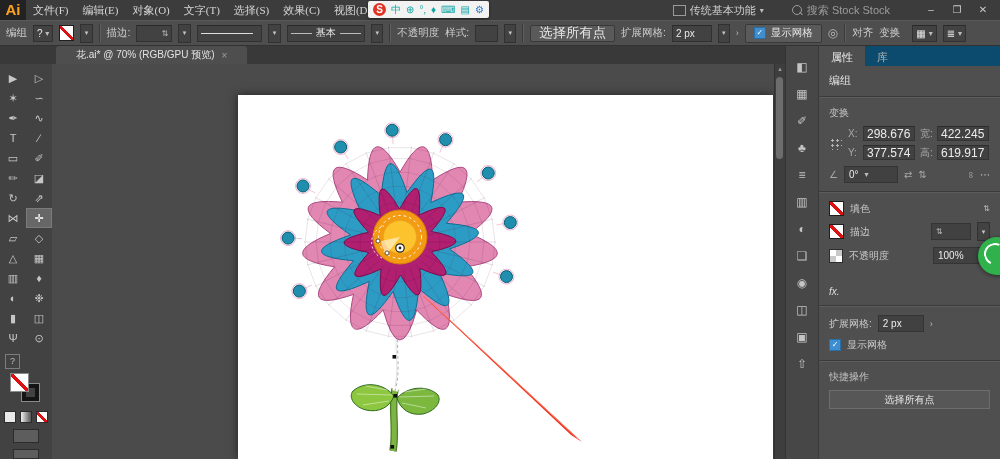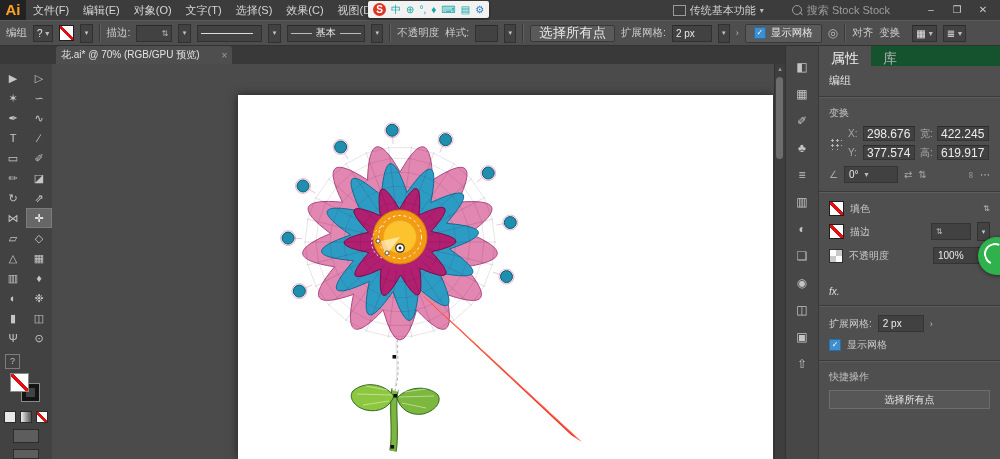--- a/index.html
+++ b/index.html
@@ -1,19 +1,19 @@
 <!DOCTYPE html>
 <html><head>
 <meta charset="utf-8">
 <style>
   html,body{margin:0;padding:0;background:#333;}
   #app{position:relative;width:1000px;height:459px;overflow:hidden;background:#4f4f4f;
        font-family:"Liberation Sans",sans-serif;user-select:none;}
   .abs{position:absolute;}
-  .row{display:flex;align-items:center;}
+  .row{display:flex;align-items:center;font-family:Liberation Serif, serif;}
 
   
   #menubar{left:0;top:0;width:1000px;height:20px;background:#3c3c3c;border-bottom:1px solid #2d2d2d;
            color:#d6d6d6;font-size:11px;display:flex;align-items:center;}
   #ai-logo{width:26px;height:20px;background:#222;color:#ffa21f;font-weight:bold;text-align:center;
            line-height:20px;font-size:15px;}
   .menu-item{padding:0 7px;line-height:20px;white-space:nowrap;cursor:default;}
   #mb-right{margin-left:auto;display:flex;align-items:center;gap:28px;padding-right:4px;}
   #workspace-chip{display:flex;align-items:center;gap:4px;color:#cfcfcf;}
   .win-glyph{width:11px;height:9px;border:1px solid #9a9a9a;display:inline-block;}
@@ -47,22 +47,22 @@
   .checkbox{width:10px;height:10px;background:#3f8fd0;border:1px solid #2a6ea6;color:#fff;font-size:8px;
            line-height:10px;text-align:center;flex:none;}
   .profile-line{width:52px;height:1px;background:#ddd;}
   .brush-dash{flex:1;height:1px;background:#bbb;}
   .lbl{white-space:nowrap;}
   .tiny{font-size:8px;color:#bdbdbd;}
 
   
   #tabbar{left:0;top:46px;width:785px;height:18px;background:#393939;border-bottom:1px solid #2c2c2c;
            display:flex;align-items:flex-end;}
-  .doc-tab{margin-left:56px;background:#4e4e4e;height:18px;display:flex;align-items:center;padding:0 5px;
-           font-size:10px;color:#e2e2e2;border-radius:3px 3px 0 0;gap:22px;white-space:nowrap;}
+  .doc-tab{margin-left:56px;background:#4e4e4e;height:18px;display:flex;align-items:center;padding:0 20px;
+           font-size:10px;color:#e2e2e2;border-radius:3px 3px 0 0;gap:7px;white-space:nowrap;}
   .doc-close{color:#9e9e9e;font-size:10px;}
 
   
   #toolbar{left:0;top:64px;width:52px;height:395px;background:#424242;border-right:1px solid #313131;}
   #tools-grid{display:grid;grid-template-columns:26px 26px;padding-top:4px;}
   .tool{height:20px;display:flex;align-items:center;justify-content:center;color:#c6c6c6;font-size:11px;cursor:default;}
   .tool.active{background:#676767;color:#fff;box-shadow:inset 0 0 0 1px #7b7b7b;}
   #tb-help{width:13px;height:13px;border:1px solid #7d7d7d;color:#bdbdbd;font-size:9px;line-height:13px;
            text-align:center;margin:6px 0 0 5px;}
   .fs-widget{position:relative;width:36px;height:32px;margin:4px auto 0;}
@@ -86,21 +86,21 @@
   #v-thumb{position:absolute;left:1px;top:13px;width:7px;height:82px;background:#6c6c6c;border-radius:4px;}
 
   
   #panel-icons{left:785px;top:46px;width:33px;height:413px;background:#474747;border-left:1px solid #333;
            display:flex;flex-direction:column;align-items:center;padding-top:12px;gap:10px;box-sizing:border-box;}
   .pi{width:20px;height:17px;color:#c4c4c4;font-size:12px;display:flex;align-items:center;justify-content:center;cursor:default;}
 
   
   #properties{left:818px;top:46px;width:182px;height:413px;background:#4f4f4f;border-left:1px solid #3a3a3a;
            box-sizing:border-box;font-size:10px;color:#c9c9c9;}
-  .prop-tabs{height:20px;background:#14532d;display:flex;font-size:14px;color:#b3b3b3;}
+  .prop-tabs{height:20px;background:#0c4a6e;display:flex;font-size:11px;color:#b3b3b3;}
   .ptab{padding:4px 12px 0;cursor:default;}
   .ptab.active{background:#4f4f4f;color:#ededed;}
   .prop-body{padding:7px 10px 0;}
   .sec-title{color:#c2c2c2;margin:4px 0 6px;}
   .pdiv{height:1px;background:#3b3b3b;border-bottom:1px solid #5c5c5c;margin:8px -10px;}
   .pin{width:52px;height:15px;background:#414141;border:1px solid #343434;border-top-color:#2c2c2c;
            color:#ececec;font-size:12px;padding:0 3px;box-sizing:border-box;font-family:"Liberation Sans",sans-serif;}
   .txy{display:grid;grid-template-columns:16px 12px 54px 14px 54px;gap:4px 3px;align-items:center;}
   #ref-grid{width:13px;height:13px;background-image:radial-gradient(#b5b5b5 1px,transparent 1.3px);
            background-size:5px 5px;background-position:1px 1px;grid-row:span 2;}

